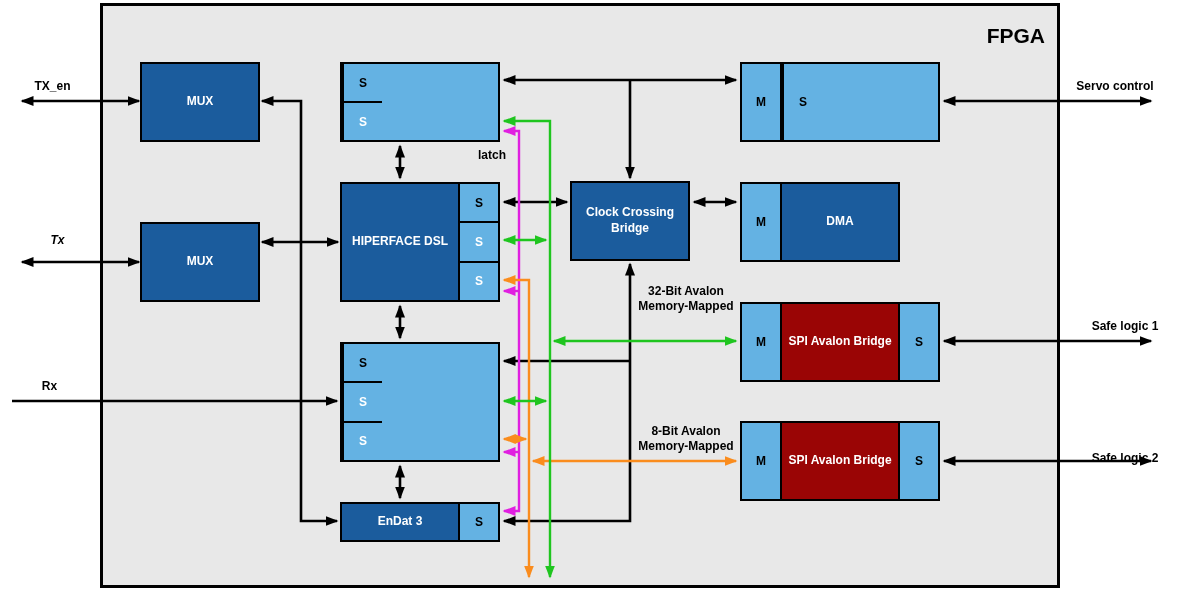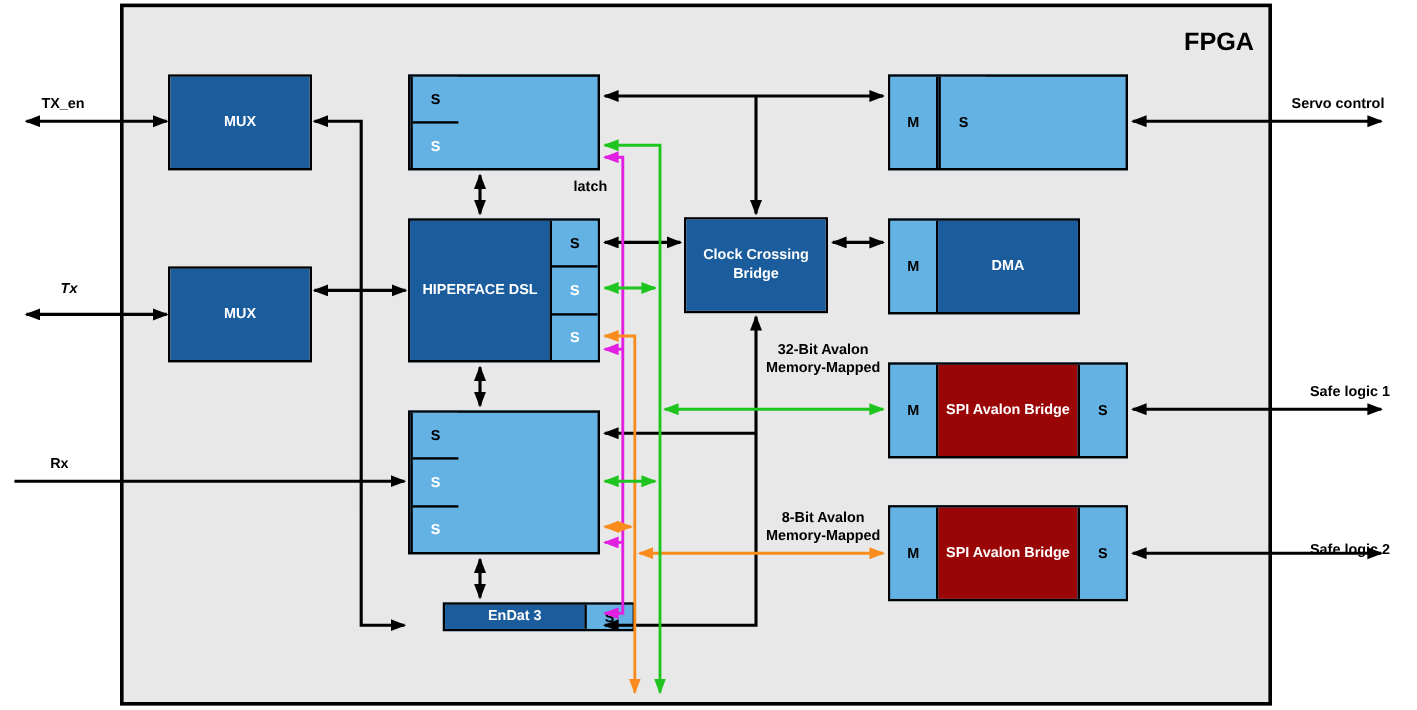--- a/index.html
+++ b/index.html
@@ -80,21 +80,21 @@
   </div>
 
   <div class="block" style="left:340px;top:342px;width:160px;height:120px;">
     <div class="pcol pcol-r">
       <div class="pcell pt-b">S</div>
       <div class="pcell pt-w">S</div>
       <div class="pcell pt-w">S</div>
     </div>
   </div>
 
-  <div class="block" style="left:340px;top:502px;width:160px;height:24px;margin-left:29px;">
+  <div class="block" style="left:340px;top:502px;width:160px;height:40px;">
     <div class="main blue">EnDat 3</div>
     <div class="pcol pcol-r">
       <div class="pcell pt-b">S</div>
     </div>
   </div>
 
   <div class="block" style="left:570px;top:181px;width:120px;height:80px;">
     <div class="main blue">Clock Crossing Bridge</div>
   </div>
 

